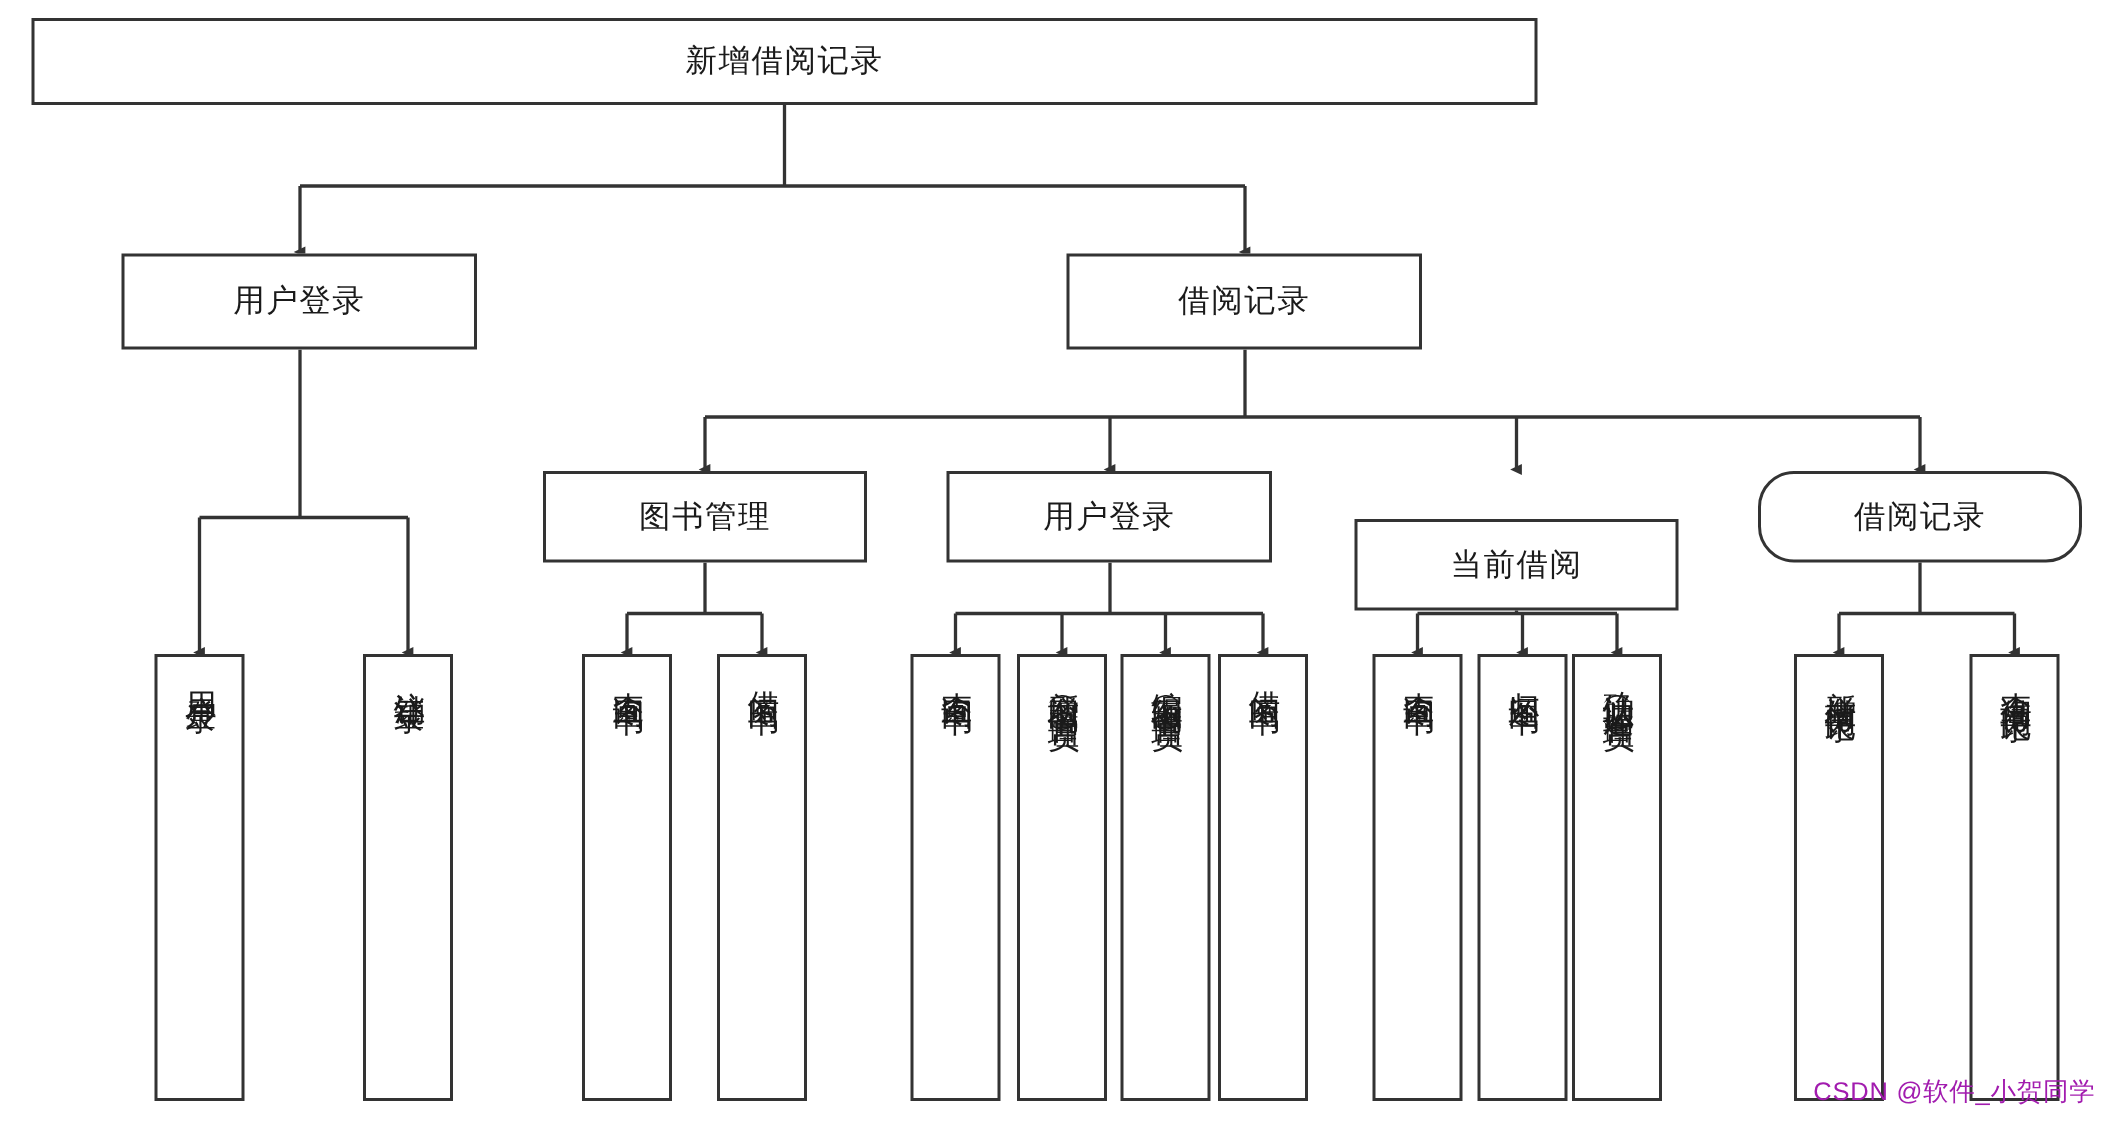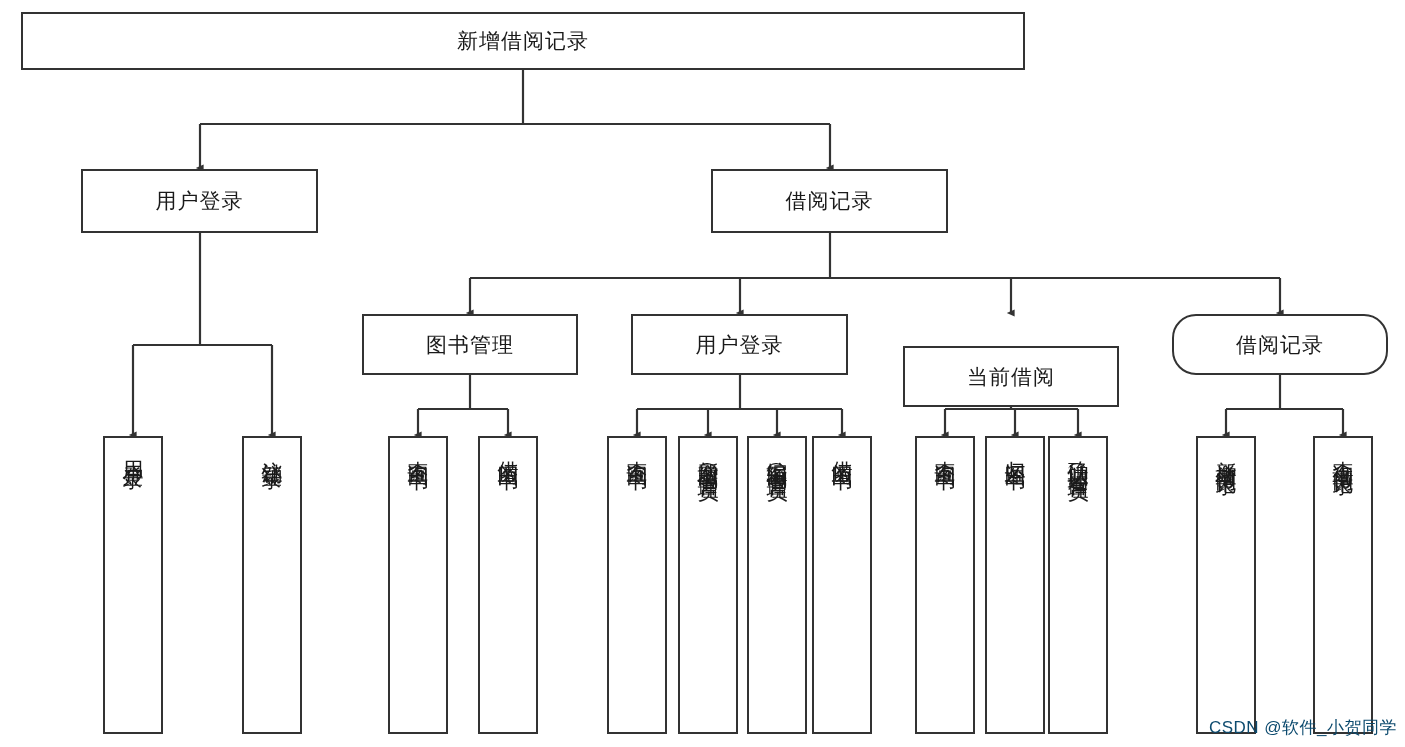--- a/index.html
+++ b/index.html
@@ -35,21 +35,21 @@
   }
   .node.leaf{
     align-items:flex-start;
     padding-top:6px;
   }
   .watermark{
     position:absolute;
     right:8px;
     bottom:8px;
     font-size:17px;
-    color:#0c4a6e;
+    color:#a21caf;
     white-space:nowrap;
     letter-spacing:.5px;
   }
 </style>
 </head>
 <body>
 
 <div id="stage">
   <svg id="edges" viewBox="0 0 1405 747">
     <defs>

